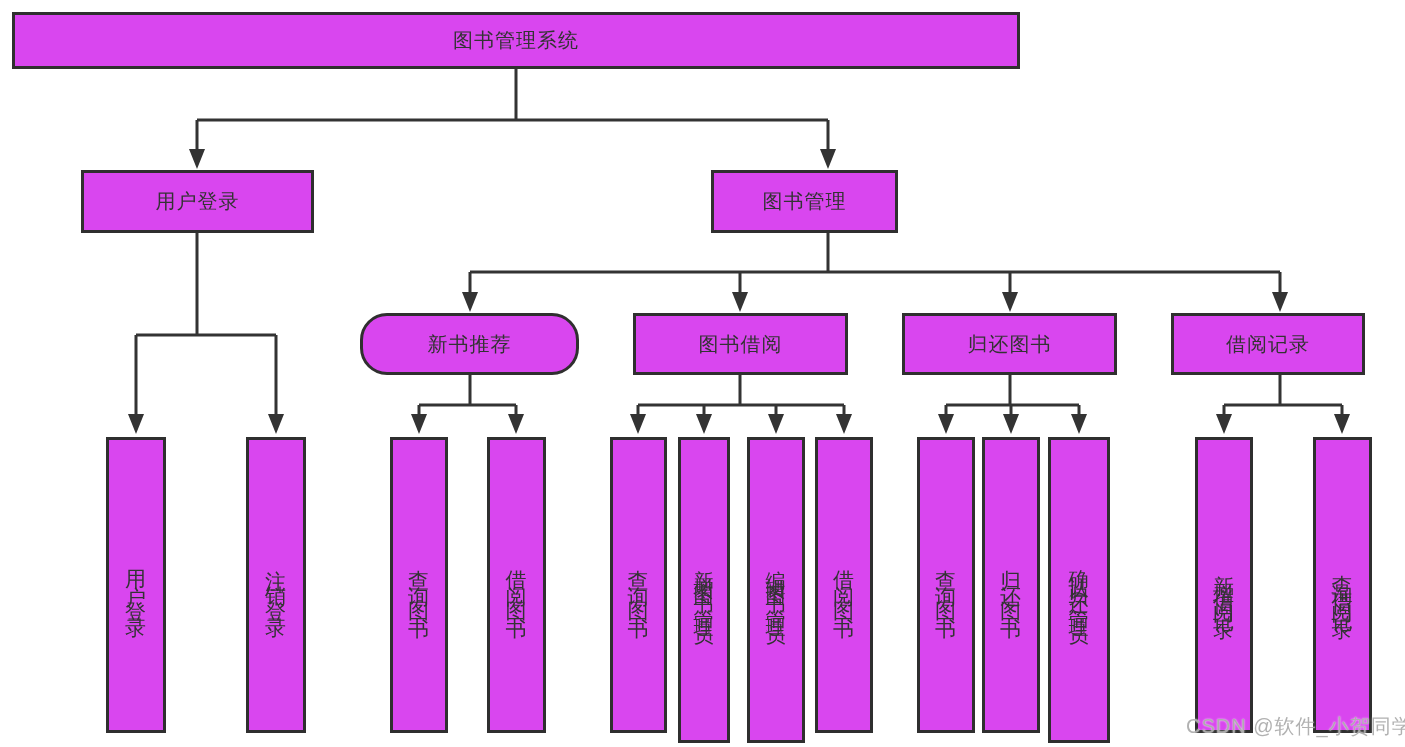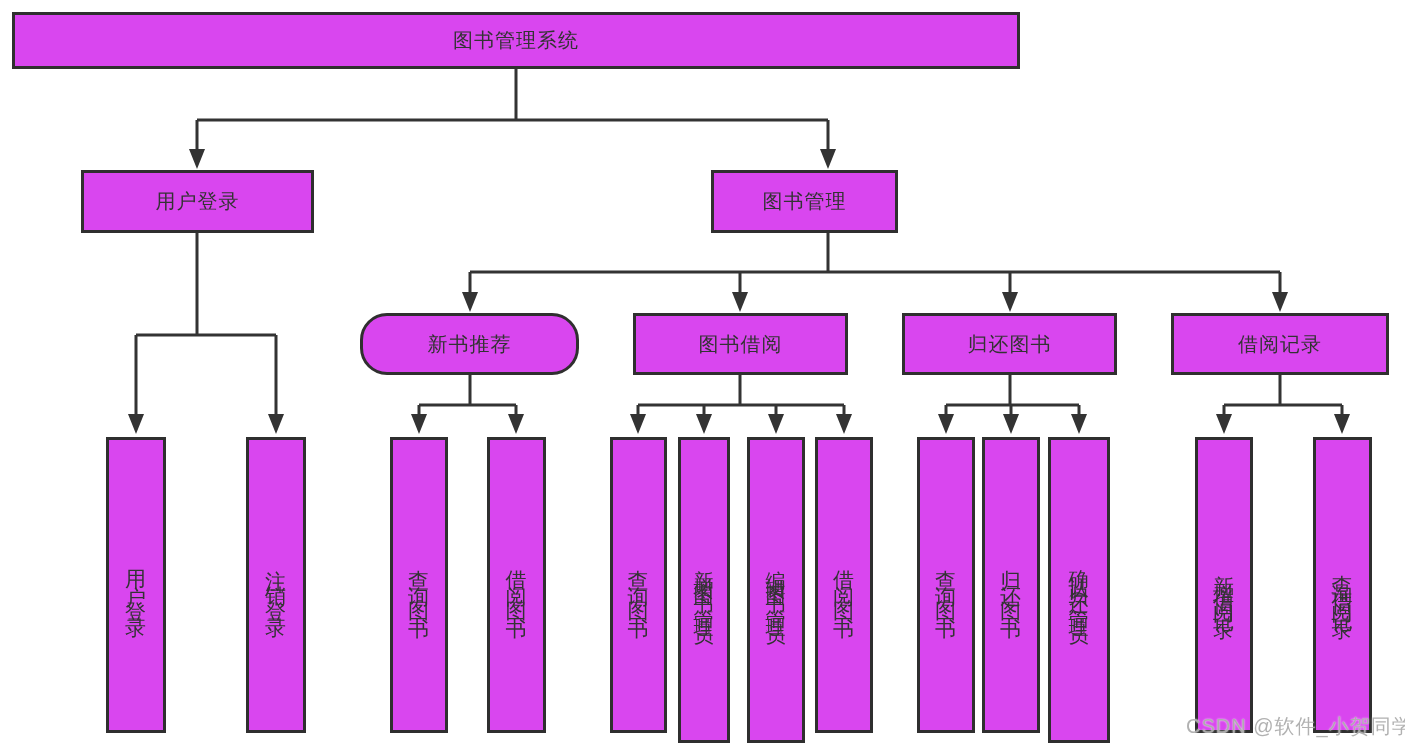--- a/index.html
+++ b/index.html
@@ -132,21 +132,21 @@
 
   <div class="node hbox" style="left:360px; top:313px; width:219px; height:62px;border-radius:27px;">
     <span>新书推荐</span>
   </div>
   <div class="node hbox" style="left:633px; top:313px; width:215px; height:62px;align-items:center;">
     <span>图书借阅</span>
   </div>
   <div class="node hbox" style="left:902px; top:313px; width:215px; height:62px;">
     <span>归还图书</span>
   </div>
-  <div class="node hbox" style="left:1171px; top:313px; width:218px; height:62px;">
+  <div class="node hbox" style="left:1171px; top:313px; width:194px; height:62px;">
     <span>借阅记录</span>
   </div>
 
   <div class="node vbox v4" style="left:106px; top:437px; width:60px; height:296px;">
     <span>用户登录</span>
   </div>
   <div class="node vbox v4" style="left:246px; top:437px; width:60px; height:296px;">
     <span>注销登录</span>
   </div>
 

